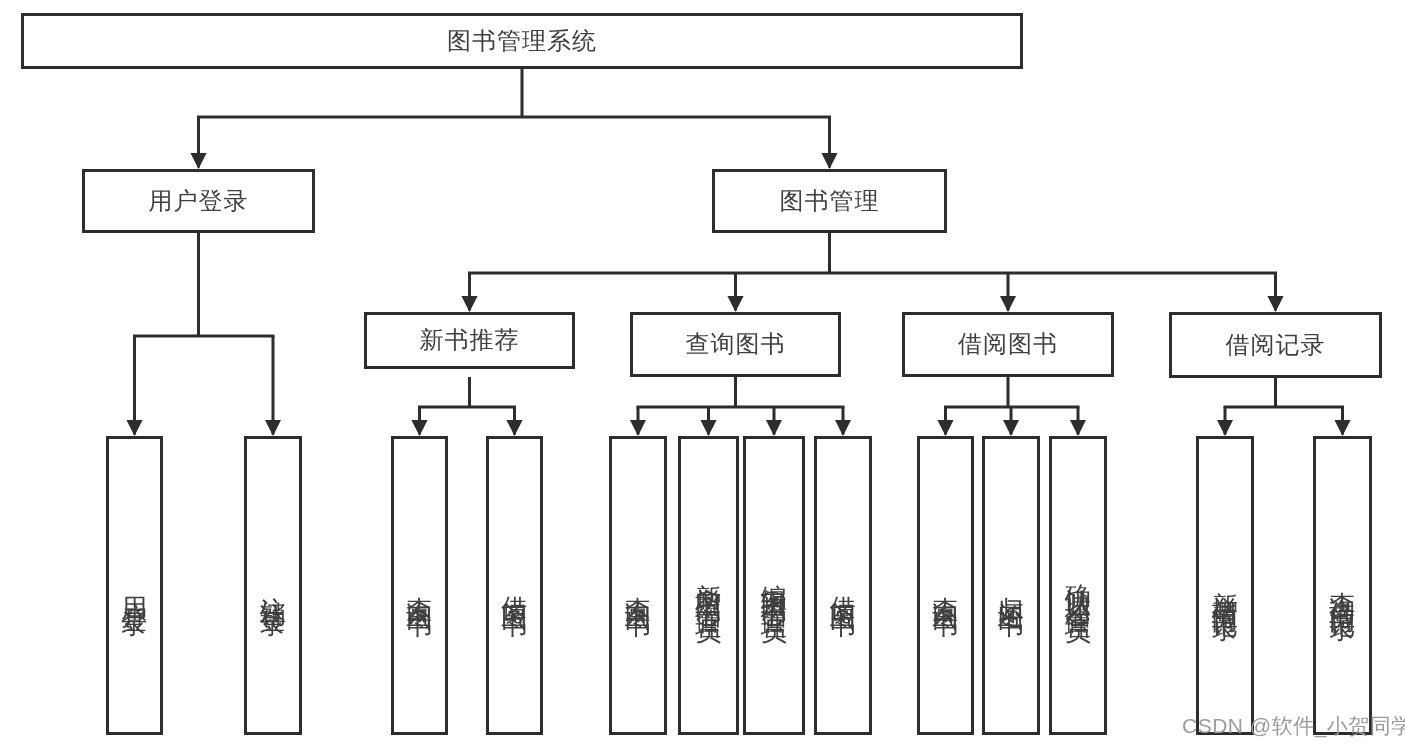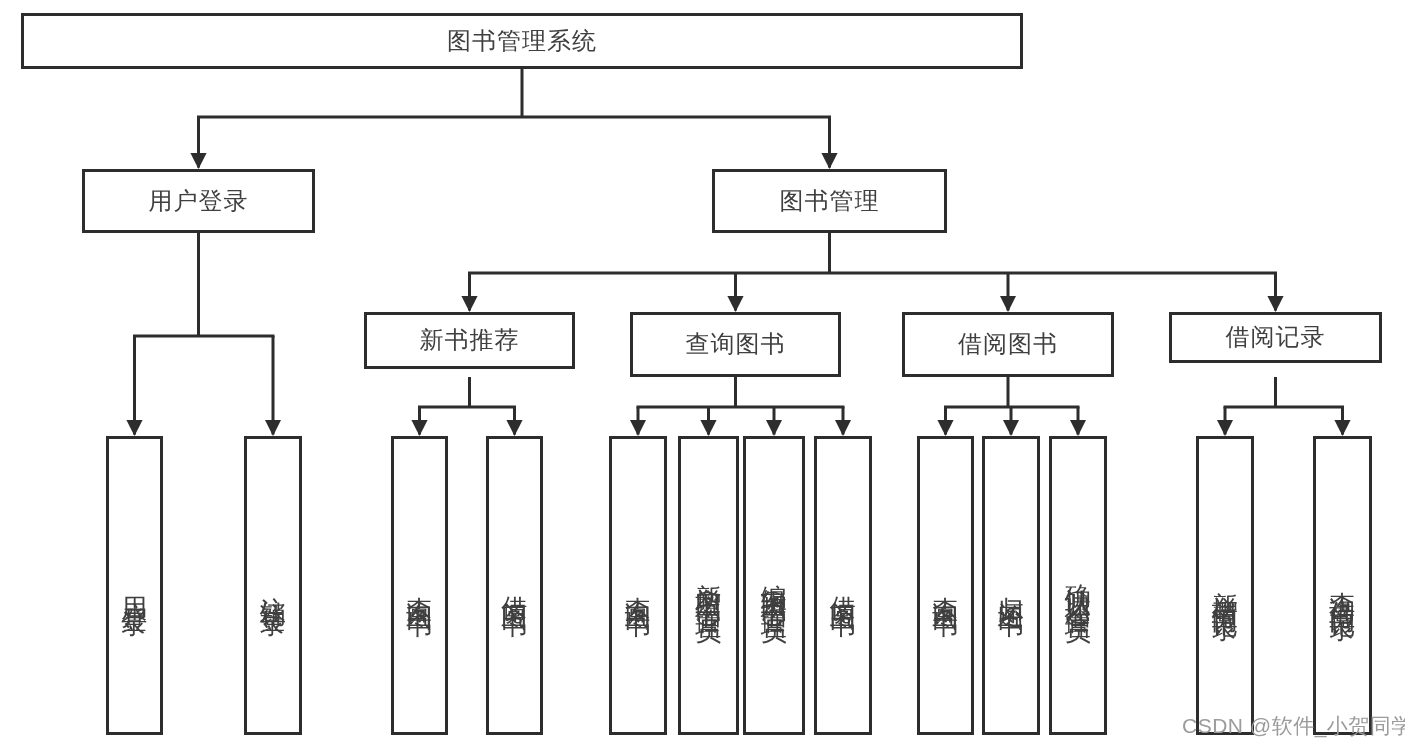--- a/index.html
+++ b/index.html
@@ -125,21 +125,21 @@
   </svg>
 
   <div class="box" style="left:21px; top:13px; width:1002px; height:56px;">图书管理系统</div>
 
   <div class="box" style="left:82px; top:169px; width:233px; height:64px;">用户登录</div>
   <div class="box" style="left:712px; top:169px; width:235px; height:64px;">图书管理</div>
 
   <div class="box" style="left:364px; top:312px; width:211px; height:57px;">新书推荐</div>
   <div class="box" style="left:630px; top:312px; width:211px; height:65px;">查询图书</div>
   <div class="box" style="left:902px; top:312px; width:212px; height:65px;">借阅图书</div>
-  <div class="box" style="left:1169px; top:312px; width:213px; height:51px;">借阅记录</div>
+  <div class="box" style="left:1169px; top:312px; width:213px; height:66px;">借阅记录</div>
 
   <div class="box v" style="left:106px; top:436px; width:57px; height:299px;">用户登录</div>
   <div class="box v" style="left:244px; top:436px; width:58px; height:299px;">注销登录</div>
 
   <div class="box v" style="left:391px; top:436px; width:57px; height:299px;">查询图书</div>
   <div class="box v" style="left:486px; top:436px; width:57px; height:299px;">借阅图书</div>
 
   <div class="box v" style="left:609px; top:436px; width:58px; height:299px;">查询图书</div>
   <div class="box v" style="left:678px; top:436px; width:61px; height:299px;">新增图书（管理员）</div>
   <div class="box v" style="left:743px; top:436px; width:62px; height:299px;">编辑图书（管理员）</div>

